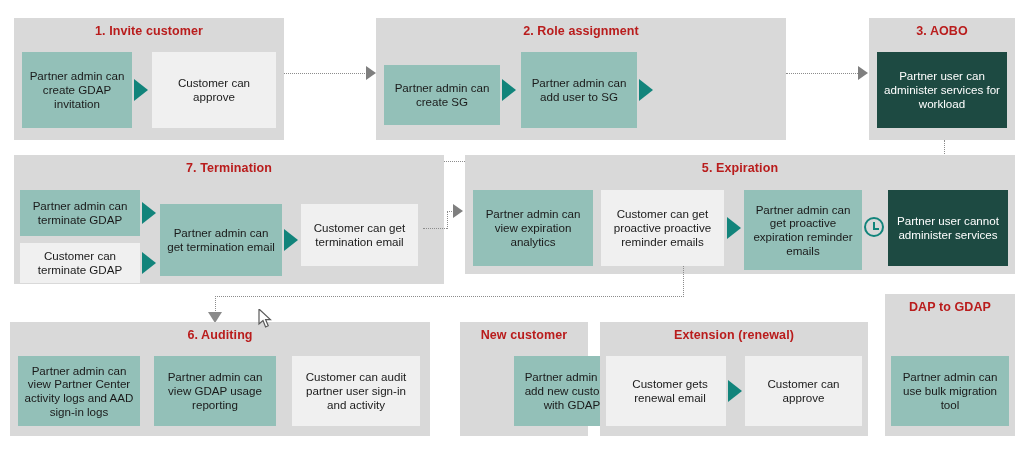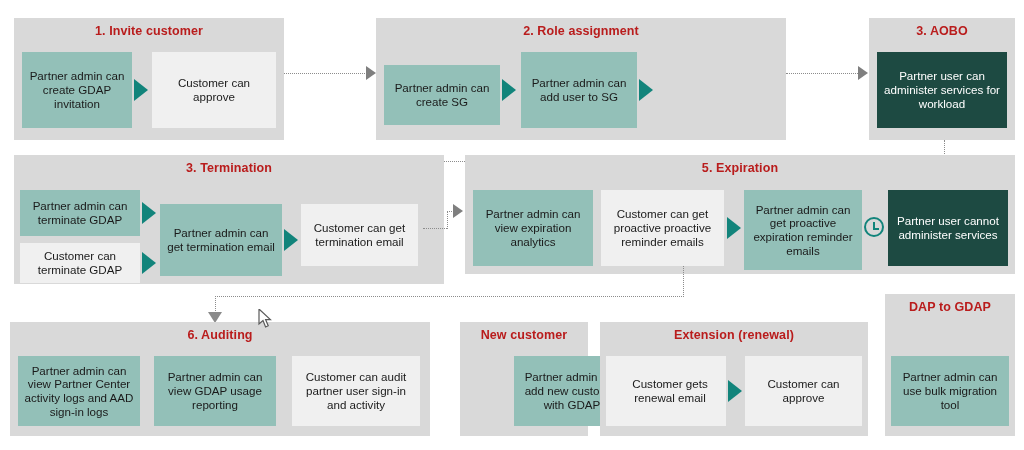--- a/index.html
+++ b/index.html
@@ -76,21 +76,21 @@
   <div class="node dark" style="left:877px;top:52px;width:130px;height:76px;">
     <span>Partner user can administer services for workload</span>
   </div>
 
   <div class="dotline-v" style="left:944px;top:140px;height:22px;"></div>
   <div class="dotline-h" style="left:216px;top:161px;width:729px;"></div>
   <div class="dotline-v" style="left:216px;top:161px;height:10px;"></div>
   <div class="arrow-d" style="left:209px;top:168px;"></div>
 
   <div class="group" style="left:14px;top:155px;width:430px;height:129px;">
-    <div class="group-title">3. Termination</div>
+    <div class="group-title">7. Termination</div>
   </div>
   <div class="node teal" style="left:20px;top:190px;width:120px;height:46px;">
     <span>Partner admin can terminate GDAP</span>
   </div>
   <div class="tri" style="left:142px;top:202px;"></div>
   <div class="node light" style="left:20px;top:243px;width:120px;height:40px;">
     <span>Customer can terminate GDAP</span>
   </div>
   <div class="tri" style="left:142px;top:252px;"></div>
   <div class="node teal" style="left:160px;top:204px;width:122px;height:72px;">

